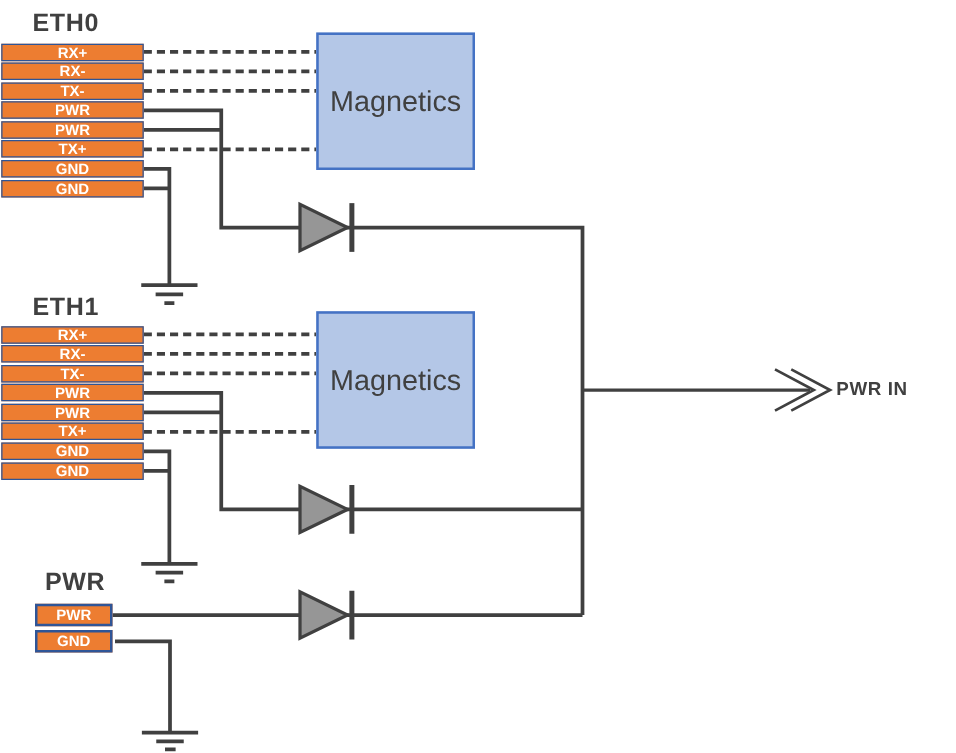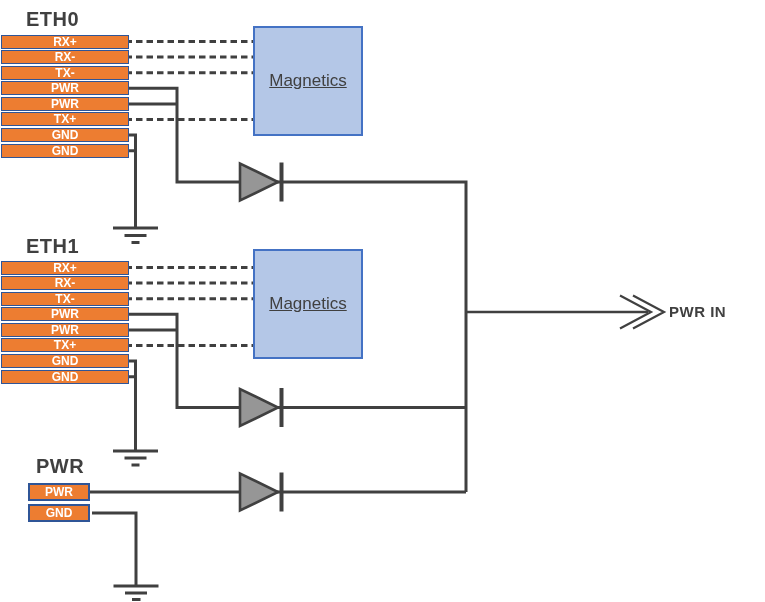--- a/index.html
+++ b/index.html
@@ -12,34 +12,34 @@
   .dash{stroke-dasharray:6.5 4;}
   .thin{stroke-width:2.6;}
   .chev{fill:none;stroke:var(--wire,#404040);stroke-width:2.2;}
   .tri{fill:var(--diode-fill,#969696);stroke:var(--wire,#404040);stroke-width:2.6;}
   .bar{fill:none;stroke:var(--wire,#404040);stroke-width:4;}
   .section-label{
     position:absolute;color:var(--label-text,#404040);font-weight:bold;
     font-size:20px;letter-spacing:0.5px;line-height:22px;
   }
   .pin-block{position:absolute;display:flex;flex-direction:column;}
-  .pin-block.eth{left:1px;width:128px;gap:1.6px;}
+  .pin-block.eth{left:1px;width:114px;gap:1.6px;}
   .pin-block.eth .pin{height:14px;border:1.5px solid var(--pin-border,#2F5597);}
   .pin-block.pwrblk{left:28px;width:62px;gap:3px;}
   .pin-block.pwrblk .pin{height:18px;border:2px solid var(--pin-border,#2F5597);}
   .pin{
     box-sizing:border-box;background:var(--pin-fill,#ED7D31);
     color:var(--pin-text,#FFFFFF);font-size:12px;font-weight:bold;
     display:flex;align-items:center;justify-content:center;line-height:10px;
   }
   .magnetics{
-    position:absolute;left:253px;width:110px;height:110px;box-sizing:border-box;
+    position:absolute;left:253px;width:127px;height:110px;box-sizing:border-box;
     background:var(--magnetics-fill,#B4C7E7);border:2px solid var(--magnetics-border,#4472C4);
     display:flex;align-items:center;justify-content:center;
-    color:var(--label-text,#404040);font-size:17px;text-decoration:underline;
+    color:var(--label-text,#404040);font-size:23px;
   }
   .pwr-in-label{
     position:absolute;left:669px;top:303px;color:var(--label-text,#404040);
     font-weight:bold;font-size:15px;letter-spacing:0.5px;
   }
 </style>
 </head>
 <body>
 
 <div class="canvas">

